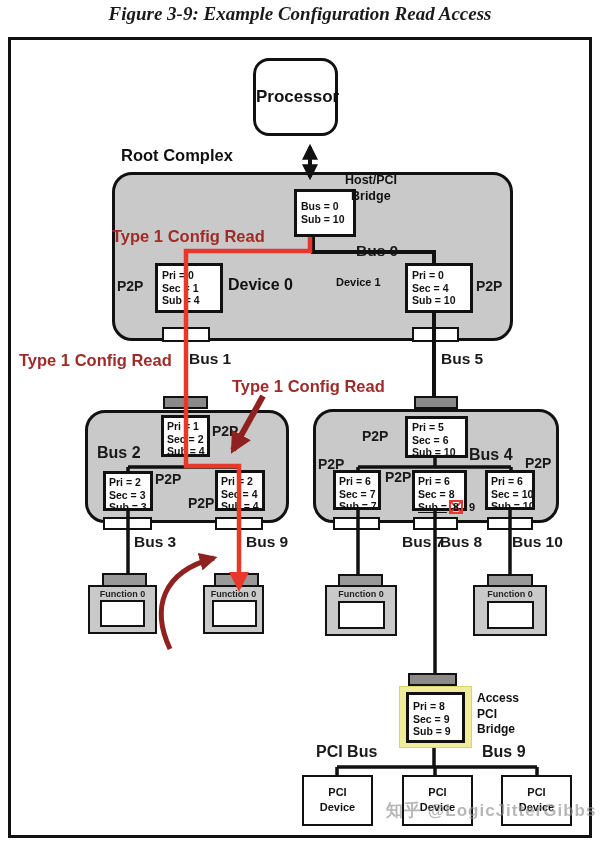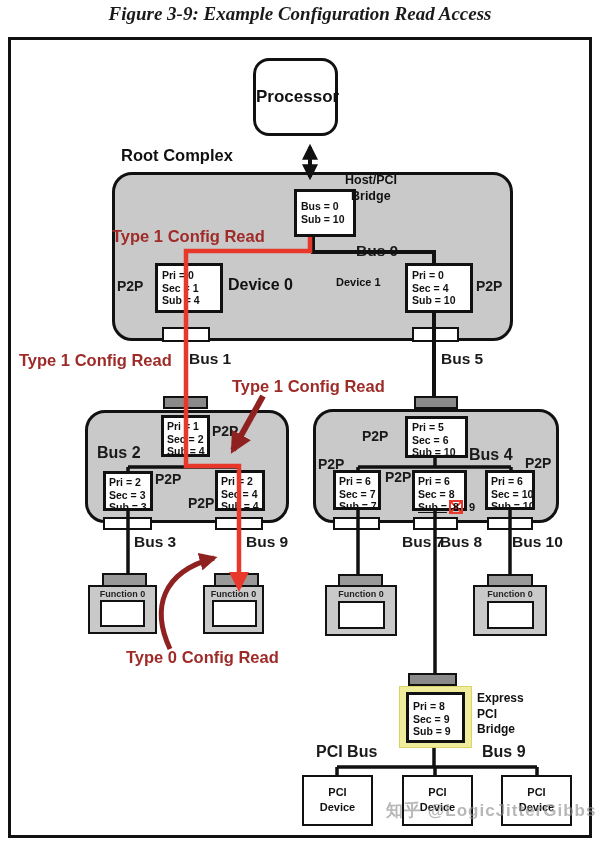--- a/index.html
+++ b/index.html
@@ -80,21 +80,20 @@
     <div>Sub = 10</div>
   </div>
   <div class="abs p2p" style="left:476px;top:278px;">P2P</div>
 
   <div class="abs port" style="left:162px;top:327px;width:48px;height:15px;"></div>
   <div class="abs port" style="left:412px;top:327px;width:47px;height:15px;"></div>
 
   <div class="abs redlbl" style="left:112px;top:227px;">Type 1 Config Read</div>
   <div class="abs redlbl" style="left:19px;top:351px;">Type 1 Config Read</div>
   <div class="abs redlbl" style="left:232px;top:377px;">Type 1 Config Read</div>
-  <div class="abs redlbl" style="left:126px;top:648px;">Type 0 Config Read</div>
 
   <div class="abs buslbl" style="left:189px;top:350px;">Bus 1</div>
   <div class="abs buslbl" style="left:441px;top:350px;">Bus 5</div>
 
   <div class="abs conn" style="left:163px;top:396px;width:45px;height:13px;"></div>
   <div class="abs conn" style="left:414px;top:396px;width:44px;height:13px;"></div>
 
   <div class="abs grayblob" style="left:85px;top:410px;width:198px;height:107px;"></div>
   <div class="abs box reg" style="left:161px;top:415px;width:49px;height:42px;padding-top:2px;padding-left:3px;">
     <div>Pri = 1</div>
@@ -180,21 +179,21 @@
   </div>
 
   <div class="abs conn" style="left:408px;top:673px;width:49px;height:13px;"></div>
   <div class="abs yellow" style="left:399px;top:686px;width:73px;height:62px;"></div>
   <div class="abs box reg" style="left:406px;top:692px;width:59px;height:51px;padding-top:5px;">
     <div>Pri = 8</div>
     <div>Sec = 9</div>
     <div>Sub = 9</div>
   </div>
   <div class="abs lbl" style="left:477px;top:691px;font-size:12px;line-height:15.5px;">
-    <div>Express</div>
+    <div>Access</div>
     <div>PCI</div>
     <div>Bridge</div>
   </div>
 
   <div class="abs buslbl" style="left:316px;top:743px;font-size:16px;">PCI Bus</div>
   <div class="abs buslbl" style="left:482px;top:743px;font-size:16px;">Bus 9</div>
 
   <div class="abs pcidev" style="left:302px;top:775px;width:71px;height:51px;">
     <div>PCI</div>
     <div>Device</div>

